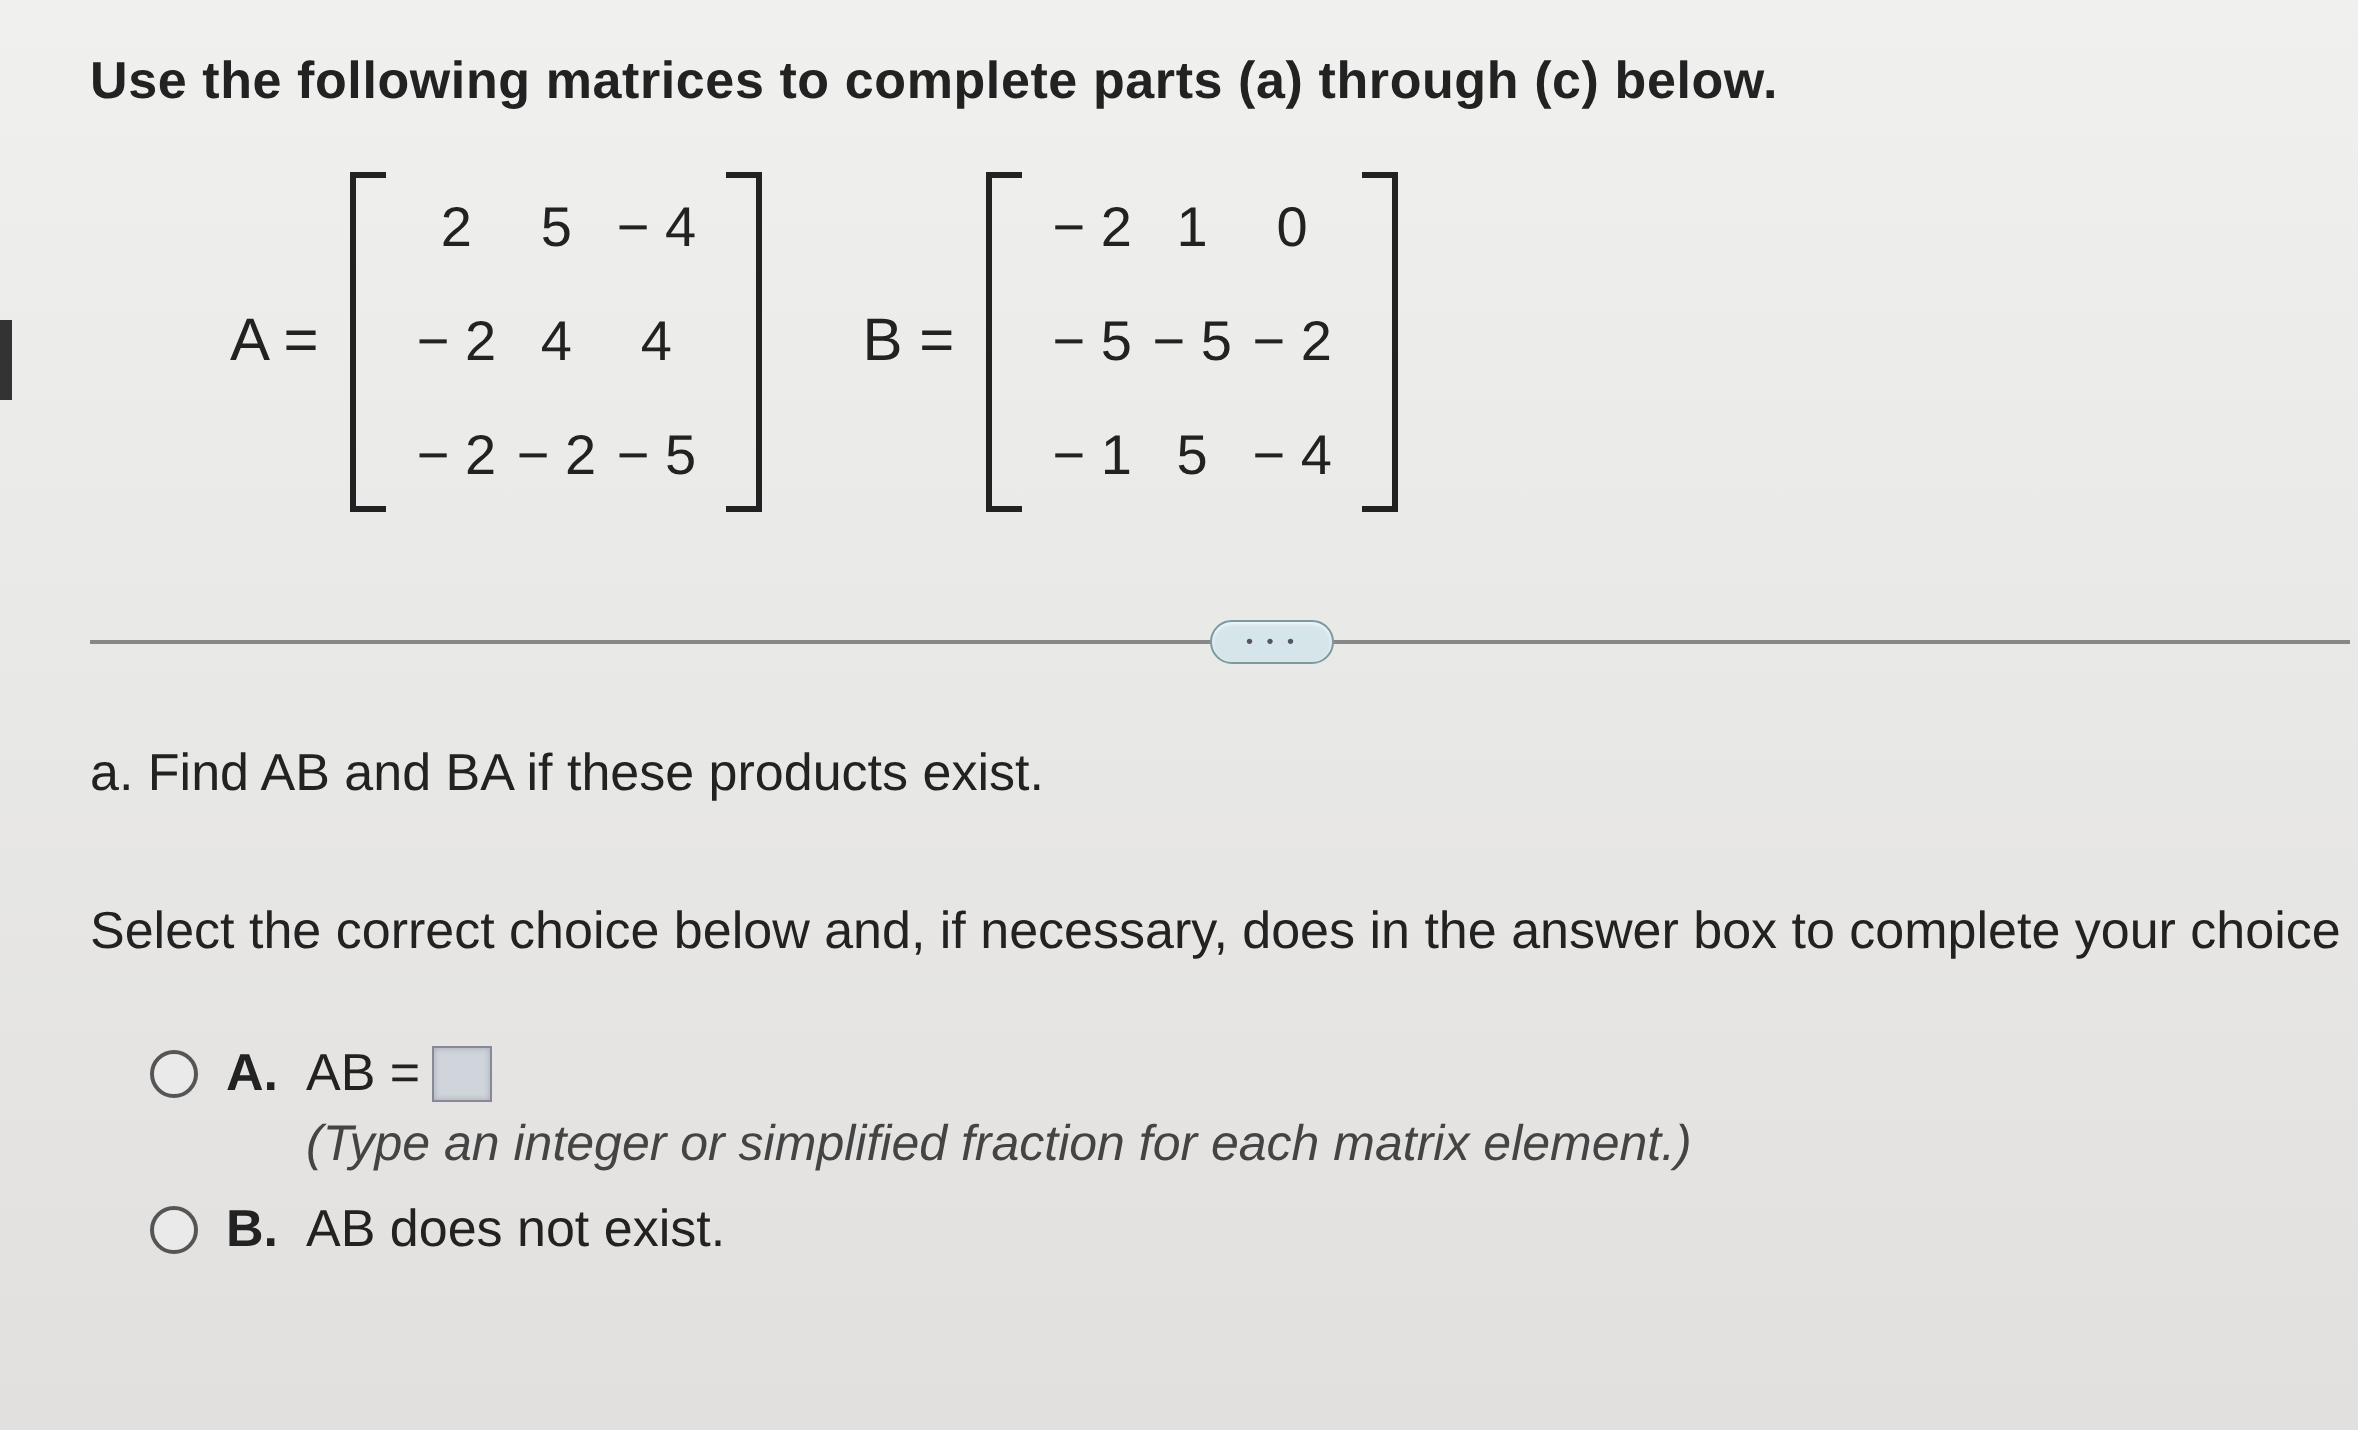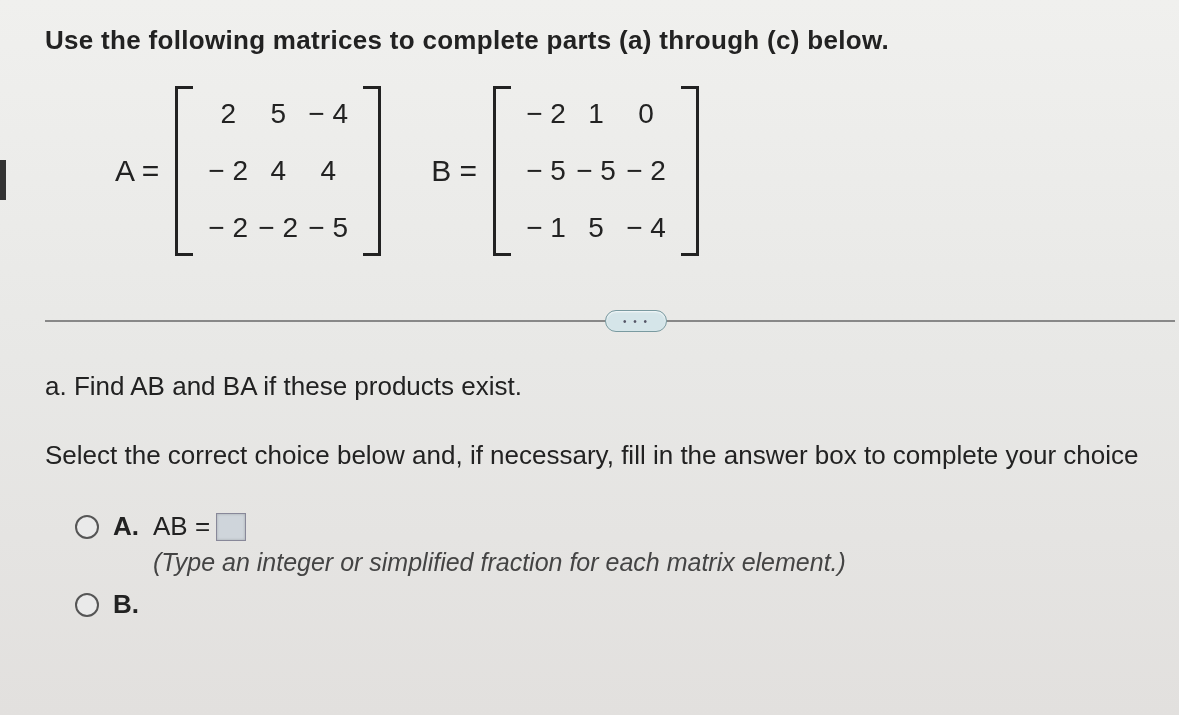--- a/index.html
+++ b/index.html
@@ -92,21 +92,21 @@
       display: flex;
       align-items: center;
       justify-content: center;
       font-size: 10px;
       letter-spacing: 2px;
       color: #556;
       box-shadow: inset 0 1px 2px rgba(255,255,255,0.8);
     }
     .part-a-text {
       font-size: 26px;
-      margin-bottom: 38px;
+      margin-bottom: 48px;
     }
     .select-text {
       font-size: 26px;
       margin-bottom: 40px;
       white-space: nowrap;
     }
     .choices {
       margin-left: 30px;
     }
     .choice-row {
@@ -210,32 +210,33 @@
 
 <div class="divider-row">
   <div class="divider"></div>
   <div class="ellipsis-pill">
     <span>• • •</span>
   </div>
 </div>
 
 <div class="part-a-text">a. Find AB and BA if these products exist.</div>
 
-<div class="select-text">Select the correct choice below and, if necessary, fill in the answer box to complete your choice</div>
+<div class="select-text">Select the correct choice below and, if necessary, does in the answer box to complete your choice</div>
 
 <div class="choices">
   <div class="choice-row">
     <div class="radio"></div>
     <span class="choice-label">A.</span>
     <div>
       <div class="ab-line">
         <span class="choice-content">AB =</span>
         <div class="answer-box"></div>
       </div>
       <div class="hint">(Type an integer or simplified fraction for each matrix element.)</div>
     </div>
   </div>
 
   <div class="choice-row choice-b">
     <div class="radio"></div>
     <span class="choice-label">B.</span>
+    <span class="choice-content">AB does not exist.</span>
   </div>
 </div>
 
 </body></html>

